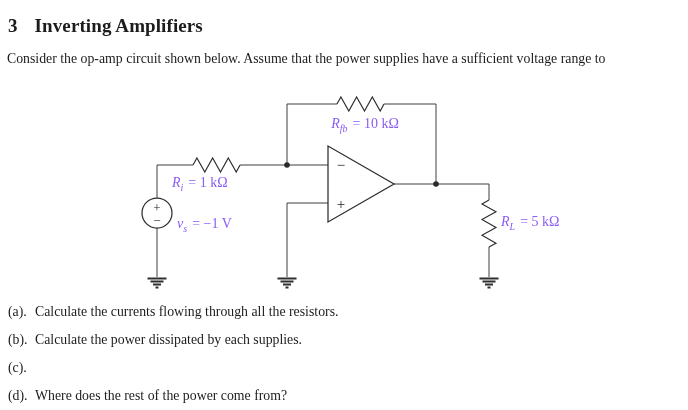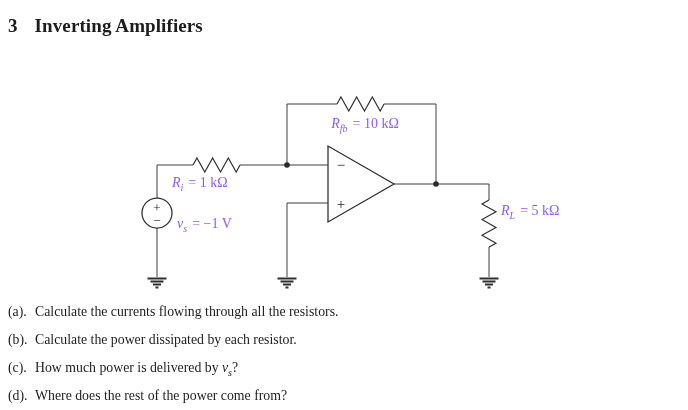--- a/index.html
+++ b/index.html
@@ -53,20 +53,21 @@
 </head>
 <body>
 
 <div class="page">
 
   <div class="title">
     <span>3</span><span class="title-text">Inverting Amplifiers</span>
   </div>
 
   <div class="intro">
+    <div>Consider the op-amp circuit shown below. Assume that the power supplies have a sufficient voltage range to</div>
   </div>
 
   <div class="circuit">
     <svg width="688" height="410" viewBox="0 0 688 410">
 
       <path class="wire" d="M157,198 L157,165 L193,165"></path>
       <path class="wire" d="M240,165 L328,165"></path>
       <path class="wire" d="M287,165 L287,104 L337,104"></path>
       <path class="wire" d="M384,104 L436,104 L436,184"></path>
       <path class="wire" d="M394,184 L489,184 L489,200"></path>
@@ -111,35 +112,34 @@
 
     <div class="clabel" style="left:315px;top:116px;width:100px;text-align:center">
       <span class="mvar">R</span><sub class="msub">fb</sub><span class="mval">= 10 kΩ</span>
     </div>
     <div class="clabel" style="left:172px;top:175px;width:90px;text-align:left">
       <span class="mvar">R</span><sub class="msub">i</sub><span class="mval">= 1 kΩ</span>
     </div>
     <div class="clabel" style="left:177px;top:216px">
       <span class="mvar">v</span><sub class="msub">s</sub><span class="mval">= −1 V</span>
     </div>
-    <div class="clabel" style="left:501px;top:203px">
+    <div class="clabel" style="left:501px;top:214px">
       <span class="mvar">R</span><sub class="msub">L</sub><span class="mval">= 5 kΩ</span>
     </div>
   </div>
 
   <div class="q" style="top:303px">
     <span class="qlabel">(a).</span>
     <span class="qtext">Calculate the currents flowing through all the resistors.</span>
   </div>
   <div class="q" style="top:331px">
     <span class="qlabel">(b).</span>
-    <span class="qtext">Calculate the power dissipated by each resistor.</span>
+    <span class="qtext">Calculate the power dissipated by each supplies.</span>
   </div>
   <div class="q" style="top:359px">
     <span class="qlabel">(c).</span>
-    <span class="qtext"><span>How much power is delivered by </span><span class="mvar">v</span><sub class="msub">s</sub><span>?</span></span>
   </div>
   <div class="q" style="top:387px">
     <span class="qlabel">(d).</span>
     <span class="qtext">Where does the rest of the power come from?</span>
   </div>
 
 </div>
 
 </body></html>

